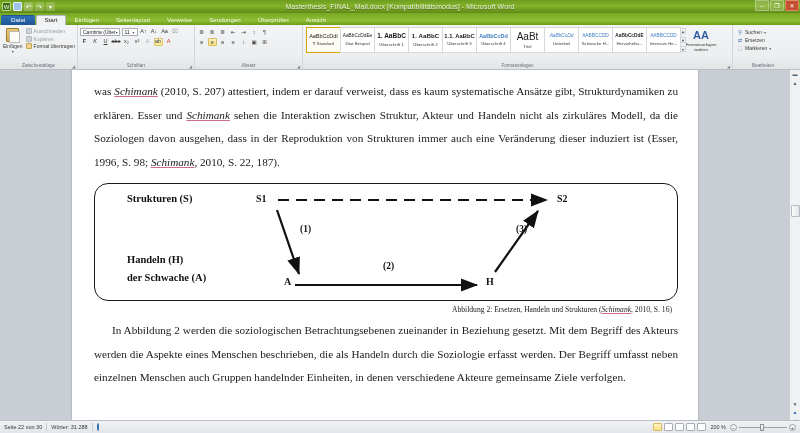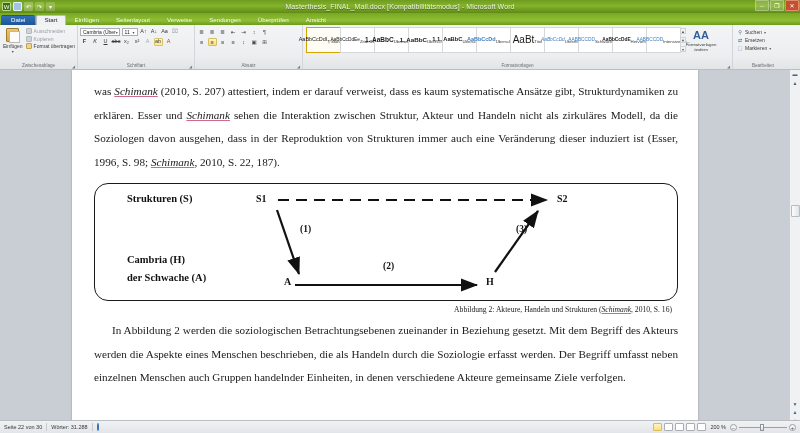--- a/index.html
+++ b/index.html
@@ -121,21 +121,21 @@
   .pg-ico {
     width: 9px; height: 8px; display: flex; align-items: center; justify-content: center;
     font-size: 5.5px; color: #4a4a4a; border: 1px solid transparent; border-radius: 1px;
   }
   .pg-ico.sel { background: linear-gradient(to bottom,#fff3c0,#fbe083); border-color: #d8bd5f; }
 
   
   .gallery { display: flex; align-items: stretch; gap: 0px; padding: 1px 0 0 1px; }
   .style-cell {
     width: 35px; height: 26px; border: 1px solid #d6d9dc; background: #fff;
-    display: flex; flex-direction: row; align-items: center; justify-content: center;
+    display: flex; flex-direction: column; align-items: center; justify-content: center;
     margin-right: -1px;
   }
   .style-cell.sel { border: 1px solid #d6a400; background: #fffdf3; box-shadow: inset 0 0 0 1px #fff; }
   .style-preview { font-size: 5.5px; color: #1a1a1a; line-height: 1; white-space: nowrap; }
   .style-preview.h1 { font-weight: bold; font-size: 6.5px; }
   .style-preview.h2 { font-weight: bold; font-size: 6.2px; }
   .style-preview.h3 { font-weight: bold; font-size: 5.8px; }
   .style-preview.h4 { color: #3f7fc1; font-weight: bold; }
   .style-preview.title { font-size: 10px; color: #1a1a1a; }
   .style-preview.blue { color: #3f7fc1; }
@@ -464,34 +464,34 @@
               <line x1="183" y1="16" x2="452" y2="16" stroke="#111" stroke-width="2.2" stroke-dasharray="11,7" marker-end="url(#ah)"></line>
 
               <line x1="182" y1="26" x2="204" y2="90" stroke="#111" stroke-width="2.2" marker-end="url(#ah)"></line>
 
               <line x1="200" y1="101" x2="382" y2="101" stroke="#111" stroke-width="2.2" marker-end="url(#ah)"></line>
 
               <line x1="400" y1="88" x2="443" y2="27" stroke="#111" stroke-width="2.2" marker-end="url(#ah)"></line>
             </svg>
 
             <span class="fig-lbl" style="left:32px;top:9px">Strukturen (S)</span>
-            <span class="fig-lbl" style="left:32px;top:70px">Cambria (H)</span>
+            <span class="fig-lbl" style="left:32px;top:70px">Handeln (H)</span>
             <span class="fig-lbl" style="left:32px;top:88px">der Schwache (A)</span>
 
             <span class="node" style="left:161px;top:9px">S1</span>
             <span class="node" style="left:462px;top:9px">S2</span>
             <span class="node" style="left:189px;top:92px">A</span>
             <span class="node" style="left:391px;top:92px">H</span>
 
             <span class="arrow-lbl" style="left:205px;top:40px">(1)</span>
             <span class="arrow-lbl" style="left:288px;top:77px">(2)</span>
             <span class="arrow-lbl" style="left:421px;top:40px">(3)</span>
           </div>
 
-          <div class="caption"><span>Abbildung 2: Akteure, Handeln und Strukturen (</span><span class="sq">Schimank</span><span>, 2010, S. 16)</span></div>
+          <div class="caption"><span>Abbildung 2: Ersetzen, Handeln und Strukturen (</span><span class="sq">Schimank</span><span>, 2010, S. 16)</span></div>
         </div>
 
         <p class="body indent" style="margin-top:5px">In Abbildung 2 werden die soziologischen Betrachtungsebenen zueinander in Beziehung gesetzt. Mit dem Begriff des Akteurs werden die Aspekte eines Menschen beschrieben, die als Handeln durch die Soziologie erfasst werden. Der Begriff umfasst neben einzelnen Menschen auch Gruppen handelnder Einheiten, in denen verschiedene Akteure gemeinsame Ziele verfolgen.</p>
       </div>
     </div>
 
     <div class="vscroll">
       <span class="vs-mini">▬</span>
       <span class="vs-btn">▲</span>
       <div class="vs-track">

